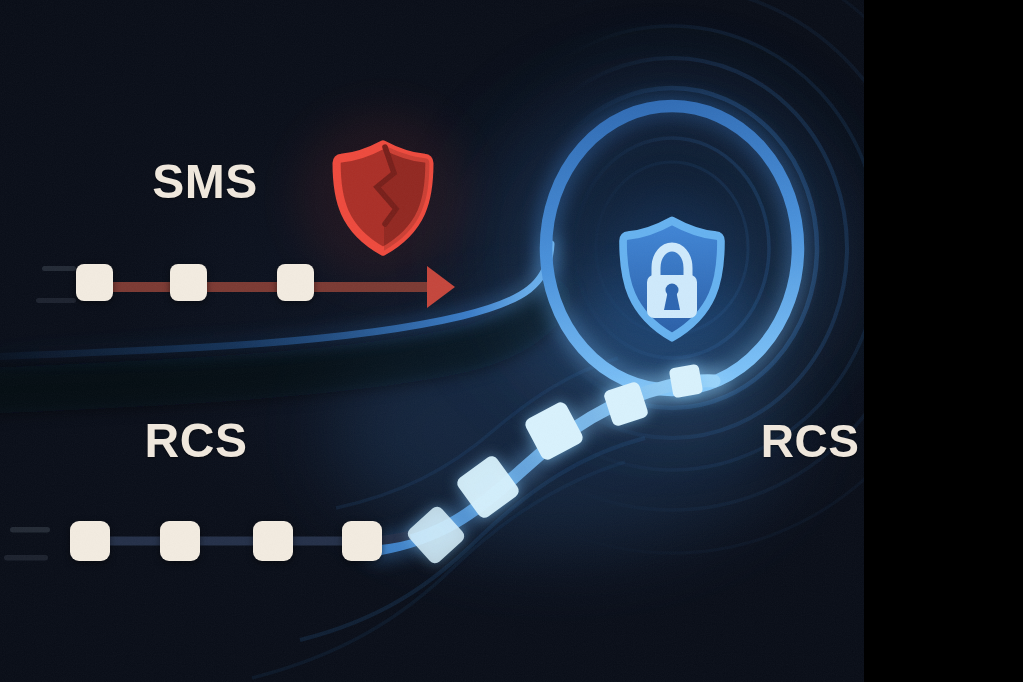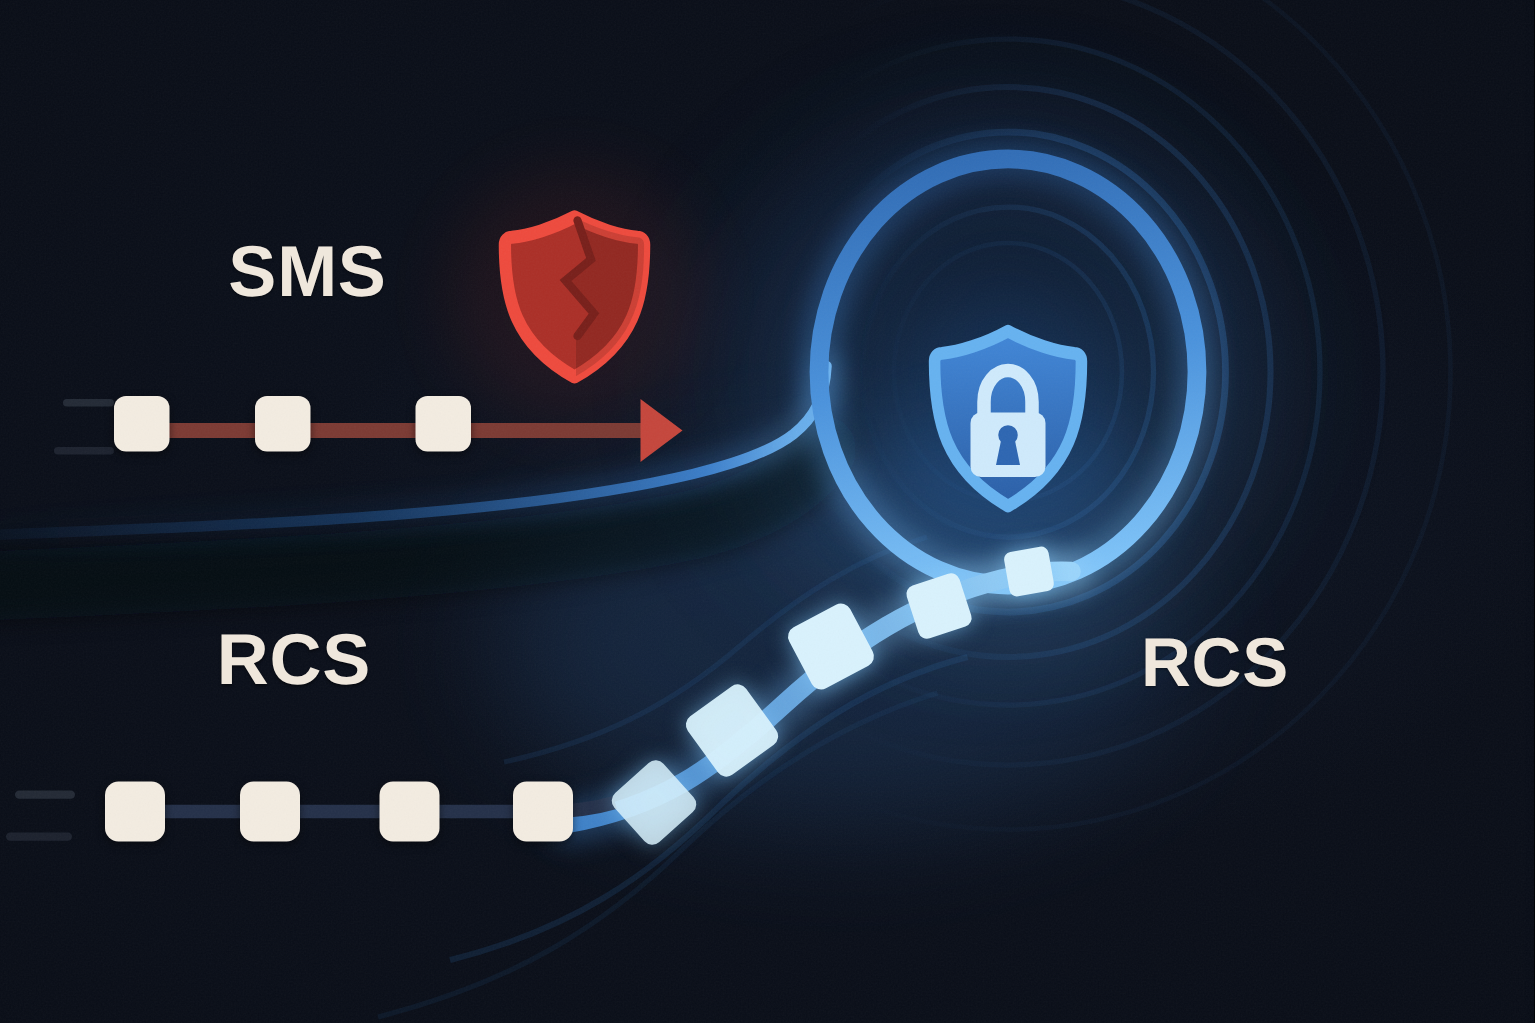--- a/index.html
+++ b/index.html
@@ -1,18 +1,18 @@
 <!DOCTYPE html>
 <html style="--c-background: #0a0f1a; --c-text-cream: #efe7dc; --c-message-square: #f3ece1; --c-sms-line: #7c3a33; --c-sms-arrow: #c5463c; --c-shield-red-border: #ee4a3d; --c-shield-red-fill: #ab2f27; --c-shield-red-crack: #781f1a; --c-rcs-line: #243049; --c-path-bright: #84c9fc; --c-path-mid: #3f86d6; --c-path-dark: #1c497f; --c-encrypted-square: #d9f2fd; --c-shield-blue-border: #66b2f0; --c-shield-blue-fill-top: #4187d8; --c-shield-blue-fill-bottom: #2a5ea6; --c-lock-body: #cfeafc; --c-lock-keyhole: #2d66b2; --c-echo-arc: #2a62a0; --c-streak: #39414f;"><head>
 <meta charset="utf-8">
 <style>
   html,body{margin:0;padding:0;background:#000;}
   .canvas{
     position:relative;
-    width:1023px;height:682px;
+    width:864px;height:682px;
     overflow:hidden;
     background:
       radial-gradient(ellipse 700px 420px at 62% 48%, #0e1626 0%, rgba(10,15,26,0) 60%),
       radial-gradient(ellipse 900px 600px at 50% 50%, #0b101c 0%, #080c15 100%);
     font-family:"Liberation Sans", sans-serif;
   }
   .artwork{position:absolute;left:0;top:0;}
   .label{
     position:absolute;
     color:var(--c-text-cream,#efe7dc);

